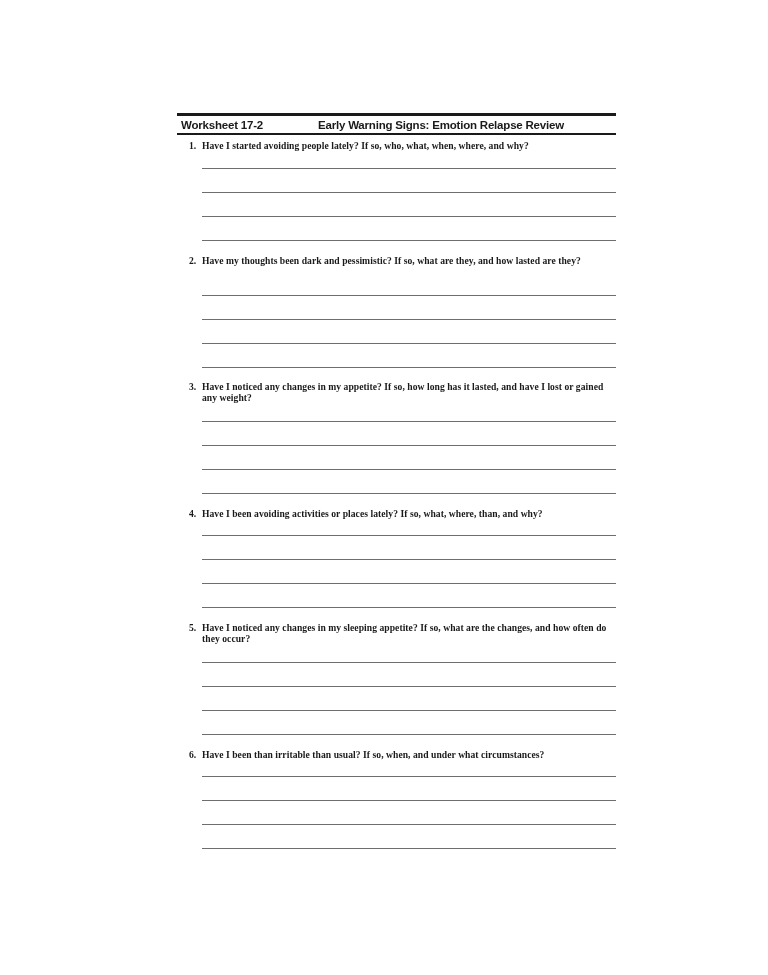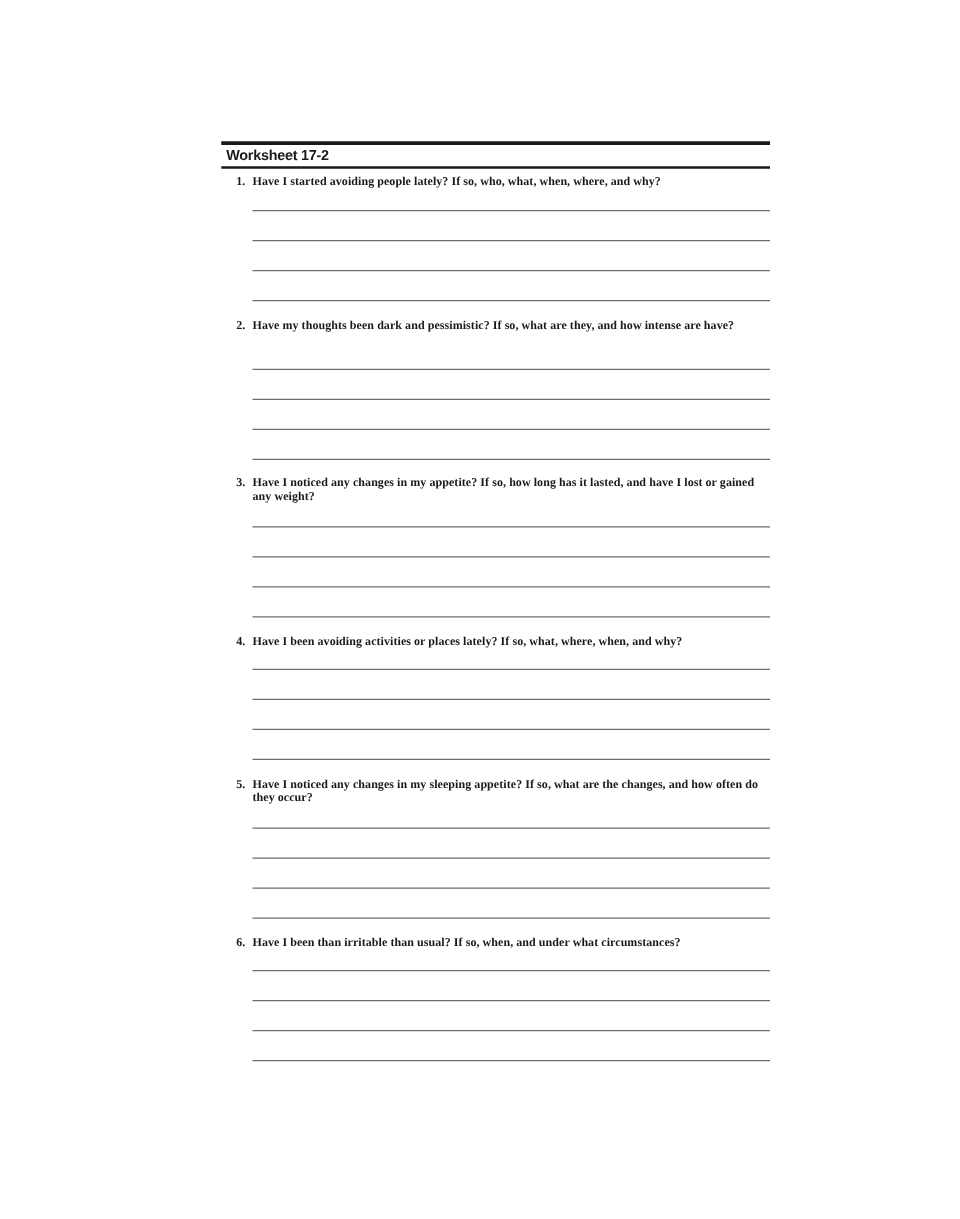--- a/index.html
+++ b/index.html
@@ -30,38 +30,39 @@
     background: #6e6e6e; border: none; padding: 0; margin: 0;
   }
 </style>
 </head>
 <body>
 
 <div class="sheet">
   <div class="rule-top"></div>
   <div class="header">
     <span class="ws-id">Worksheet 17-2</span>
+    <span class="ws-title">Early Warning Signs: Emotion Relapse Review</span>
   </div>
   <div class="rule-bottom"></div>
 
   <div class="question" style="top:27px;">
     <div class="q-text" style="top:0;">
       <span class="q-num">1.</span>
       <span class="q-body">Have I started avoiding people lately? If so, who, what, when, where, and why?</span>
     </div>
     <div class="answer-line" style="top:28px;"></div>
     <div class="answer-line" style="top:52px;"></div>
     <div class="answer-line" style="top:76px;"></div>
     <div class="answer-line" style="top:100px;"></div>
   </div>
 
   <div class="question" style="top:142px;">
     <div class="q-text" style="top:0;">
       <span class="q-num">2.</span>
-      <span class="q-body">Have my thoughts been dark and pessimistic? If so, what are they, and how intense are have?</span>
+      <span class="q-body">Have my thoughts been dark and pessimistic? If so, what are they, and how lasted are they?</span>
     </div>
     <div class="answer-line" style="top:40px;"></div>
     <div class="answer-line" style="top:64px;"></div>
     <div class="answer-line" style="top:88px;"></div>
     <div class="answer-line" style="top:112px;"></div>
   </div>
 
   <div class="question" style="top:268px;">
     <div class="q-text" style="top:0;">
       <span class="q-num">3.</span>
@@ -69,21 +70,21 @@
     </div>
     <div class="answer-line" style="top:40px;"></div>
     <div class="answer-line" style="top:64px;"></div>
     <div class="answer-line" style="top:88px;"></div>
     <div class="answer-line" style="top:112px;"></div>
   </div>
 
   <div class="question" style="top:395px;">
     <div class="q-text" style="top:0;">
       <span class="q-num">4.</span>
-      <span class="q-body">Have I been avoiding activities or places lately? If so, what, where, when, and why?</span>
+      <span class="q-body">Have I been avoiding activities or places lately? If so, what, where, than, and why?</span>
     </div>
     <div class="answer-line" style="top:27px;"></div>
     <div class="answer-line" style="top:51px;"></div>
     <div class="answer-line" style="top:75px;"></div>
     <div class="answer-line" style="top:99px;"></div>
   </div>
 
   <div class="question" style="top:509px;">
     <div class="q-text" style="top:0;">
       <span class="q-num">5.</span>

